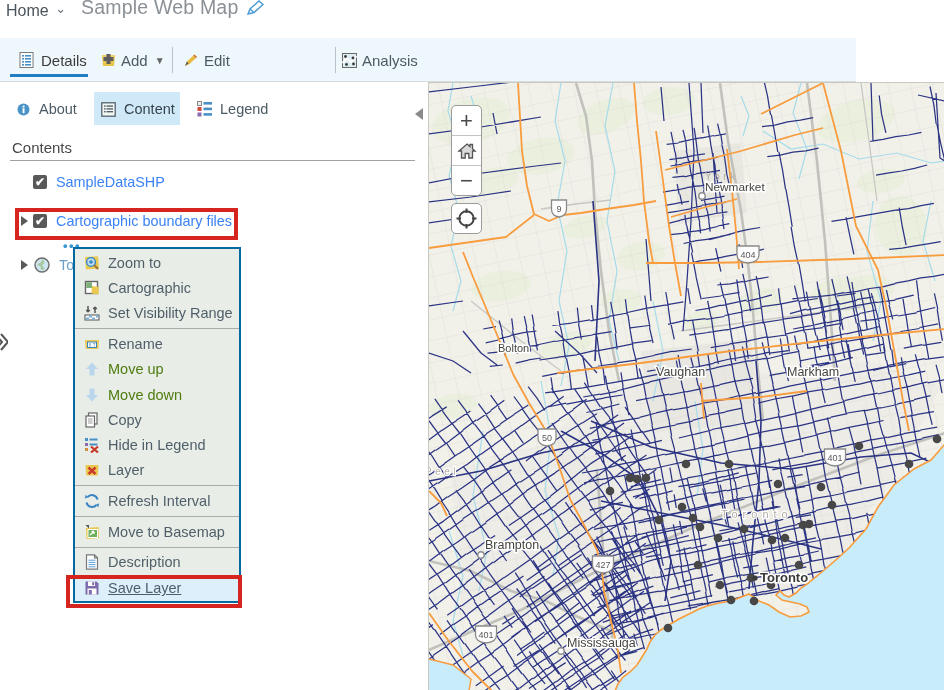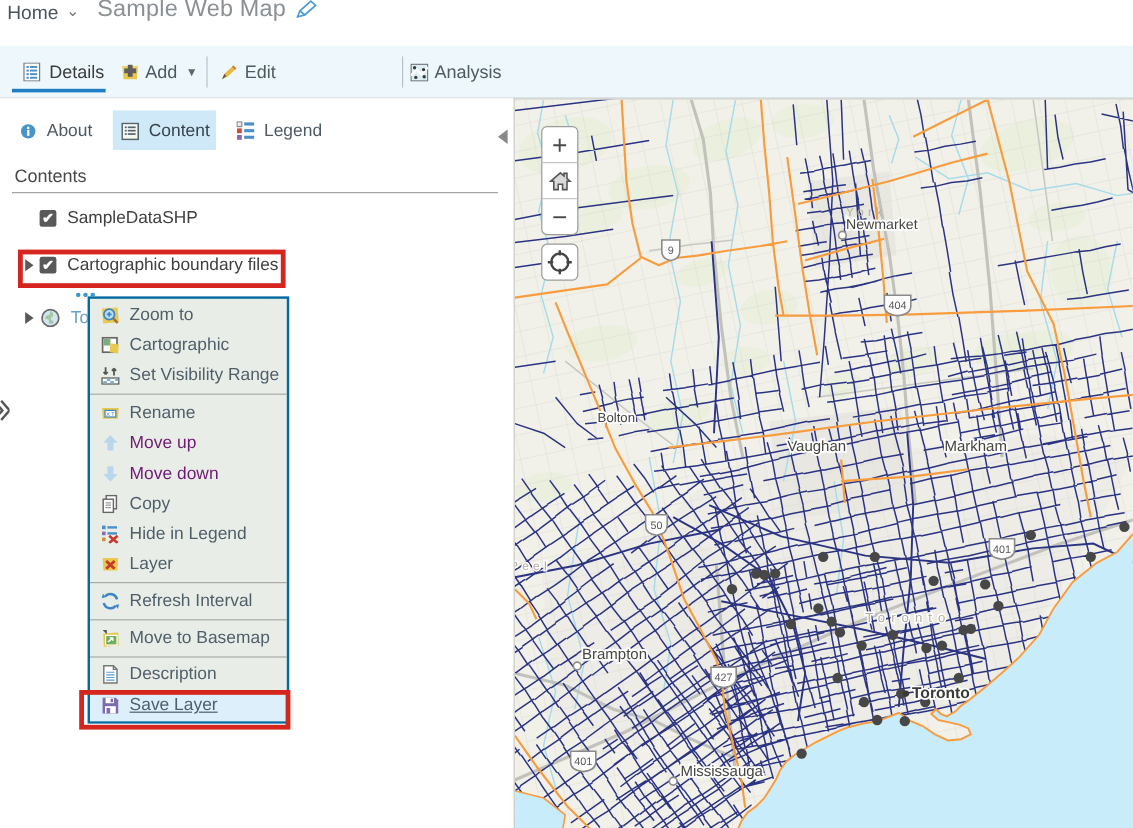--- a/index.html
+++ b/index.html
@@ -1,50 +1,50 @@
 <!DOCTYPE html>
 <html><head><meta charset="utf-8"><style>
 * { margin:0; padding:0; box-sizing:border-box; }
 html,body { width:944px; height:690px; overflow:hidden; background:#fff;
   font-family:"Liberation Sans", sans-serif; }
 .header { position:absolute; left:0; top:0; width:944px; height:38px; background:#fff;padding-left:21px; }
 .home { position:absolute; left:6px; top:1px; font-size:16px; color:#4b545c; }
 .home .caret { font-size:13px; color:#6a737b; vertical-align:3px; margin-left:2px;}
 .title { position:absolute; left:81px; top:-4px; font-size:19.5px; color:#8a9096; letter-spacing:0.2px;}
 .pencil { position:absolute; left:246px; top:0px; }
-.toolbar { position:absolute; left:0; top:38px; width:944px; height:44px; background:#eef7fb;
+.toolbar { position:absolute; left:0; top:38px; width:856px; height:44px; background:#eef7fb;
   border-bottom:1px solid #d8dcde; }
 .tb-item { position:absolute; top:0; height:44px; display:flex; align-items:center;
   font-size:15px; color:#4c5a64; }
 .tb-sep { position:absolute; top:9px; width:1px; height:26px; background:#b9c2c8; }
 .details-underline { position:absolute; left:10px; top:36px; width:78px; height:3px; background:#1f7ec2; }
 .panel { position:absolute; left:0; top:82px; width:428px; height:608px; background:#fff; }
 .tabs { position:absolute; left:0; top:8px; width:428px; height:36px; }
 .tab { position:absolute; display:flex; align-items:center; font-size:14.5px; color:#4c5a64; height:34px; }
 .contentbox { position:absolute; left:94px; top:2px; width:86px; height:33px; background:#cfe9f8; }
 .collapse { position:absolute; left:415px; top:18px; width:0; height:0;
   border-top:6px solid transparent; border-bottom:6px solid transparent; border-right:8px solid #8a8a8a; }
 .contents-label { position:absolute; left:12px; top:57px; font-size:15px; color:#484848; }
 .rule { position:absolute; left:10px; top:78px; width:405px; height:1px; background:#a2a2a2; }
 .chk { width:14px; height:14px; background:#595959; border-radius:2px; display:inline-block;
   color:#fff; font-size:12px; line-height:14px; text-align:center; font-weight:bold; }
 .row1 { position:absolute; left:33px; top:92px; display:flex; align-items:center; }
-.rowtext { font-size:14.4px; color:#404040; margin-left:9px; }
+.rowtext { font-size:14.4px; color:#3b82f6; margin-left:9px; }
 .redbox1 { position:absolute; left:15px; top:126px; width:223px; height:32px; border:4.5px solid #d6251f; }
 .tri { width:0; height:0; border-top:5.5px solid transparent; border-bottom:5.5px solid transparent;
   border-left:7.5px solid #595959; display:inline-block; }
 .row2 { position:absolute; left:21px; top:131px; display:flex; align-items:center; }
 .dots3 { position:absolute; left:63px; top:156px; color:#3b97d3; font-size:13px; letter-spacing:1.5px; font-weight:bold;}
 .row3 { position:absolute; left:21px; top:175px; display:flex; align-items:center; }
 .menu { position:absolute; left:73px; top:165px; width:168px; background:#e9ede7;
   border:2px solid #0369a1; padding-top:1px; }
 .mi { height:25.3px; display:flex; align-items:center; font-size:14.5px; color:#4f5f6a; position:relative;}
 .mi .ic { position:absolute; left:9px; width:16px; height:16px; }
 .mi .lab { position:absolute; left:33px; }
-.mi.dis { color:#701a75; }
+.mi.dis { color:#4d7c0f; }
 .msep { border-top:1px solid #aaaaaa; margin:2.2px 0; }
 .mi.save { background:#ddefFb; height:26px; }
 .mi.save .lab { text-decoration:underline; }
 .redbox2 { position:absolute; left:66px; top:492.5px; width:176px; height:33px; border:4.5px solid #d6251f; }
 .mapwrap { position:absolute; left:428px; top:82px; width:516px; height:608px;
   border-left:1px solid #c9c9c4; border-top:1px solid #c9c9c4; overflow:hidden;}
 .zbtns { position:absolute; left:22px; top:22px; width:31px; height:91px; background:#fff;
   border:1px solid #9b9b9b; border-radius:5px; }
 .zbtns .zb { height:30px; display:flex; align-items:center; justify-content:center;
   font-size:22px; color:#4a4a4a; border-bottom:1px solid #c4c4c4;}

